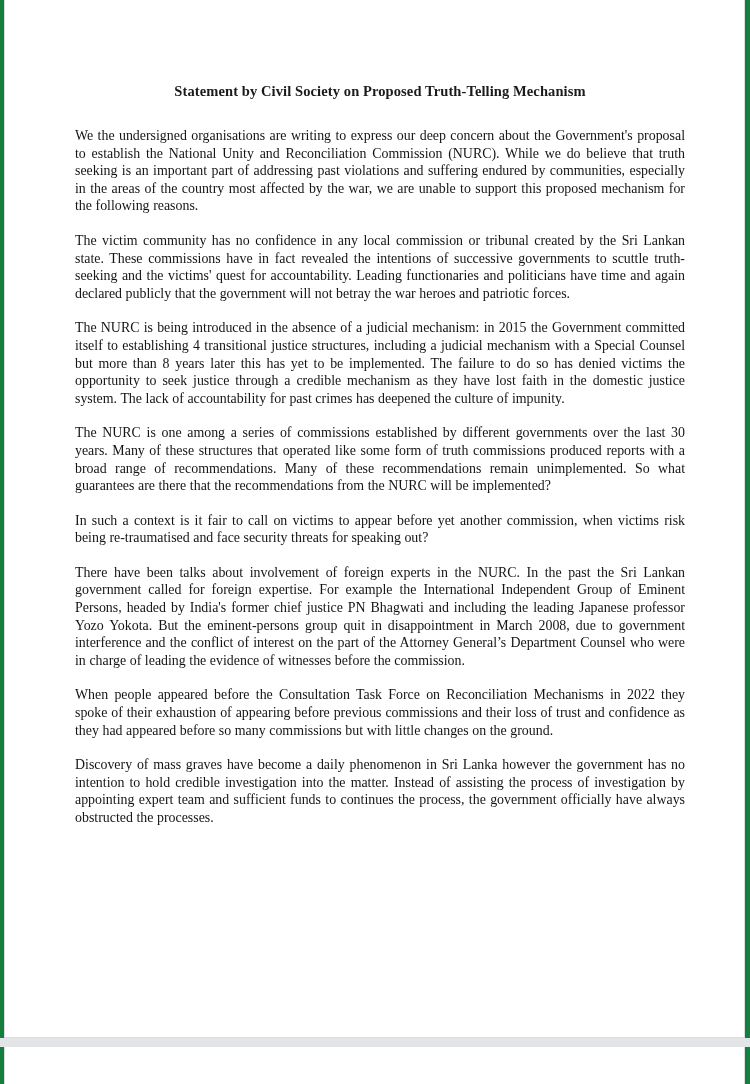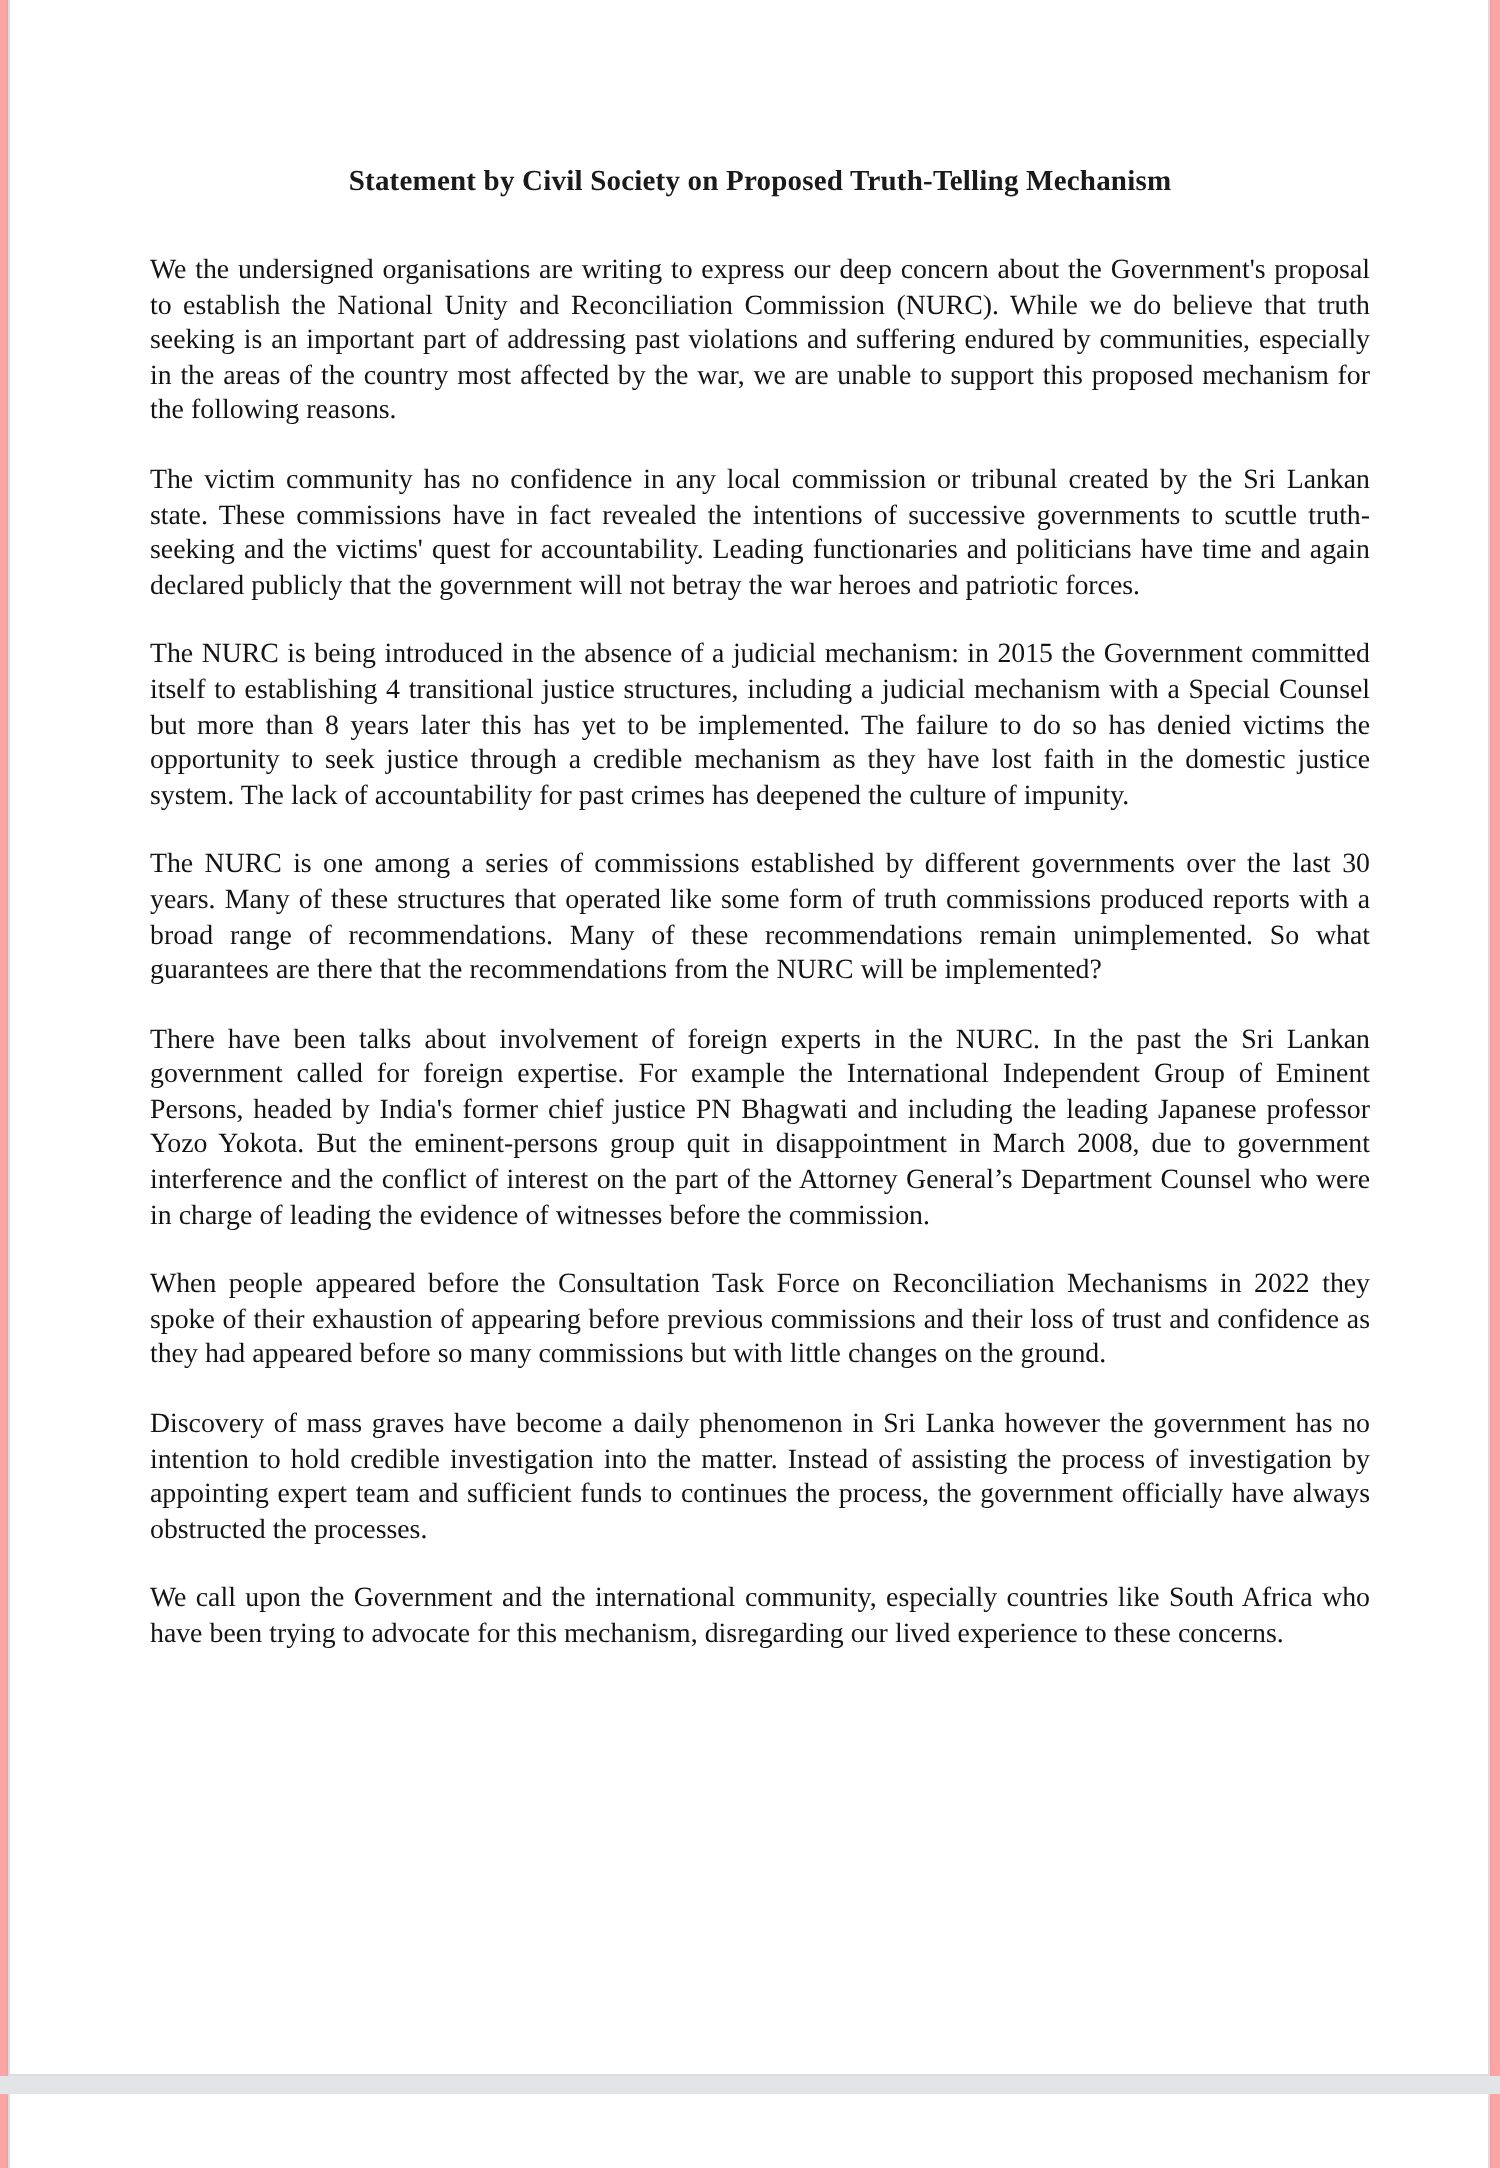--- a/index.html
+++ b/index.html
@@ -12,21 +12,21 @@
     width: 750px;
     height: 1084px;
     overflow: hidden;
     font-family: "Liberation Serif", "DejaVu Serif", serif;
     -webkit-font-smoothing: antialiased;
   }
 
   .doc-viewer {
     width: 750px;
     height: 1084px;
-    background: #fca5a5;
+    background: #15803d;
     position: relative;
     box-sizing: border-box;
   }
 
   .page {
     background: #ffffff;
     position: absolute;
     left: 4px;
     width: 741px;
     box-sizing: border-box;
@@ -99,28 +99,28 @@
       <h1 class="doc-title">Statement by Civil Society on Proposed Truth-Telling Mechanism</h1>
 
       <p class="paragraph first-para">We the undersigned organisations are writing to express our deep concern about the Government's proposal to establish the National Unity and Reconciliation Commission (NURC). While we do believe that truth seeking is an important part of addressing past violations and suffering endured by communities, especially in the areas of the country most affected by the war, we are unable to support this proposed mechanism for the following reasons.</p>
 
       <p class="paragraph">The victim community has no confidence in any local commission or tribunal created by the Sri Lankan state. These commissions have in fact revealed the intentions of successive governments to scuttle truth-seeking and the victims' quest for accountability. Leading functionaries and politicians have time and again declared publicly that the government will not betray the war heroes and patriotic forces.</p>
 
       <p class="paragraph">The NURC is being introduced in the absence of a judicial mechanism: in 2015 the Government committed itself to establishing 4 transitional justice structures, including a judicial mechanism with a Special Counsel but more than 8 years later this has yet to be implemented. The failure to do so has denied victims the opportunity to seek justice through a credible mechanism as they have lost faith in the domestic justice system. The lack of accountability for past crimes has deepened the culture of impunity.</p>
 
       <p class="paragraph">The NURC is one among a series of commissions established by different governments over the last 30 years. Many of these structures that operated like some form of truth commissions produced reports with a broad range of recommendations. Many of these recommendations remain unimplemented. So what guarantees are there that the recommendations from the NURC will be implemented?</p>
 
+      <p class="paragraph">In such a context is it fair to call on victims to appear before yet another commission, when victims risk being re-traumatised and face security threats for speaking out?</p>
 
       <p class="paragraph">There have been talks about involvement of foreign experts in the NURC. In the past the Sri Lankan government called for foreign expertise. For example the  International Independent Group of Eminent Persons, headed by India's former chief justice PN Bhagwati and including the leading Japanese professor Yozo Yokota. But the eminent-persons group quit in disappointment in March 2008, due to  government interference  and the conflict of interest on the part of the Attorney General’s Department Counsel who were in charge of leading the evidence of witnesses before the commission.</p>
 
       <p class="paragraph">When people appeared before the Consultation Task Force on Reconciliation Mechanisms in 2022 they spoke of their exhaustion of appearing before previous commissions and their loss of trust and confidence as they had appeared before so many commissions but with little changes on the ground.</p>
 
       <p class="paragraph">Discovery of mass graves have become a daily phenomenon in Sri Lanka however the government has no intention to hold credible investigation into the matter. Instead of assisting the process of investigation by appointing expert team and sufficient funds to continues the process, the government officially have always obstructed the processes.</p>
 
-      <p class="paragraph">We call upon the Government and the international community, especially countries like South Africa who have been trying to advocate for this mechanism, disregarding our lived experience to these concerns.</p>
 
 
     </div>
   </div>
 
   <div class="page-gap"></div>
 
   <div class="page page-2"></div>
 
 </div>

